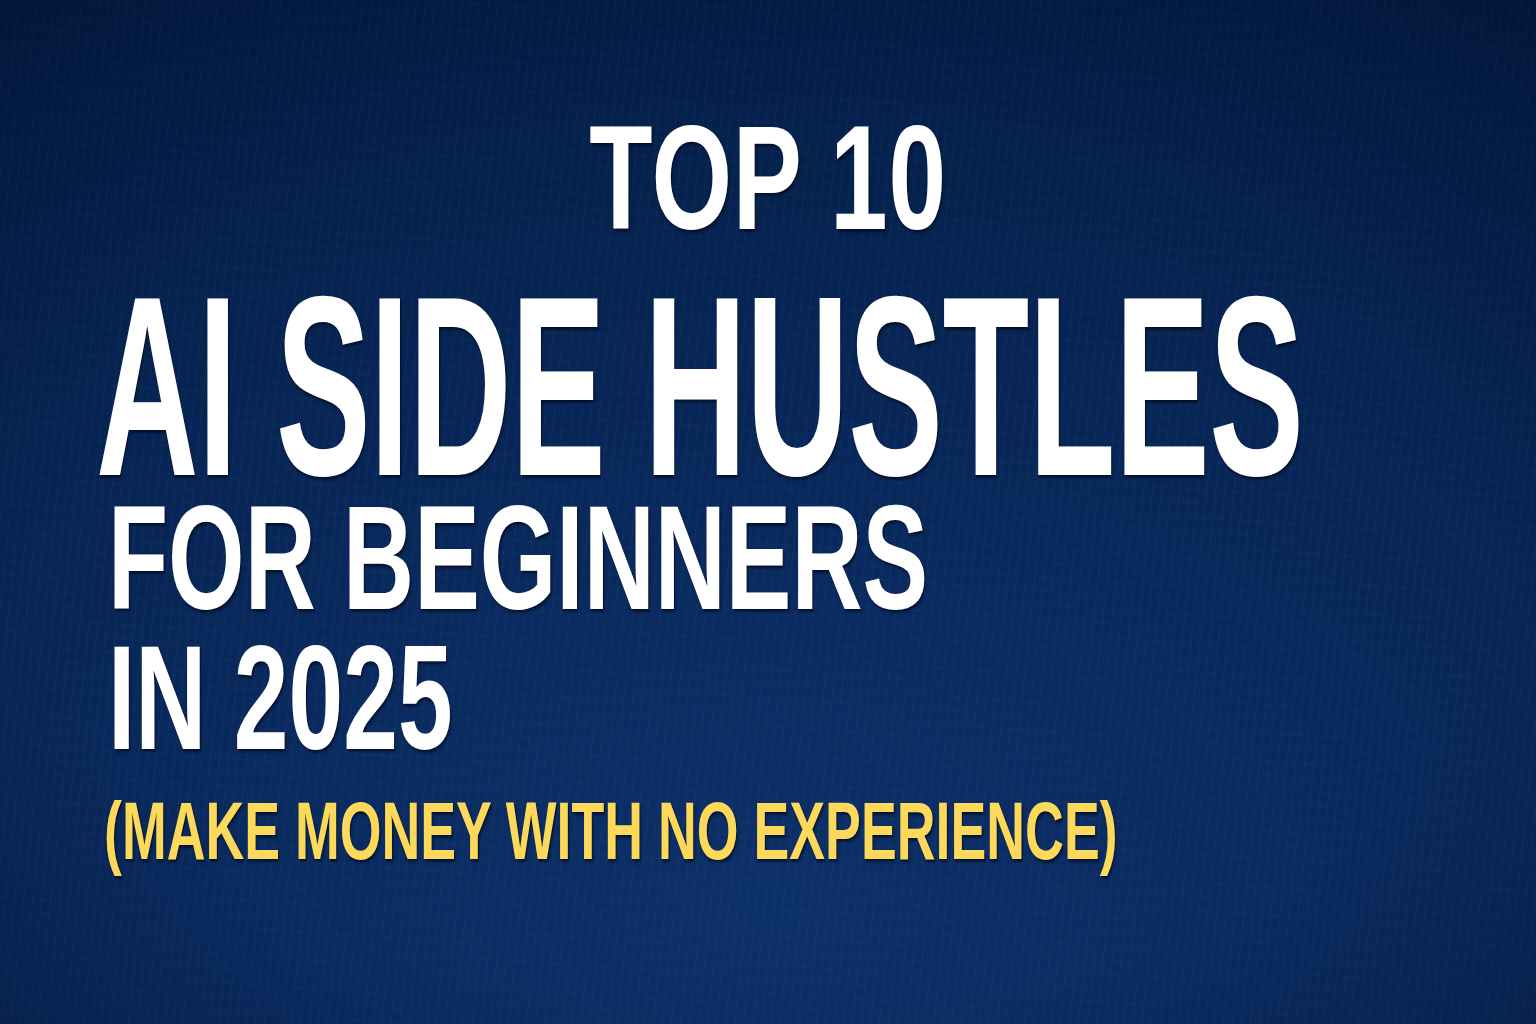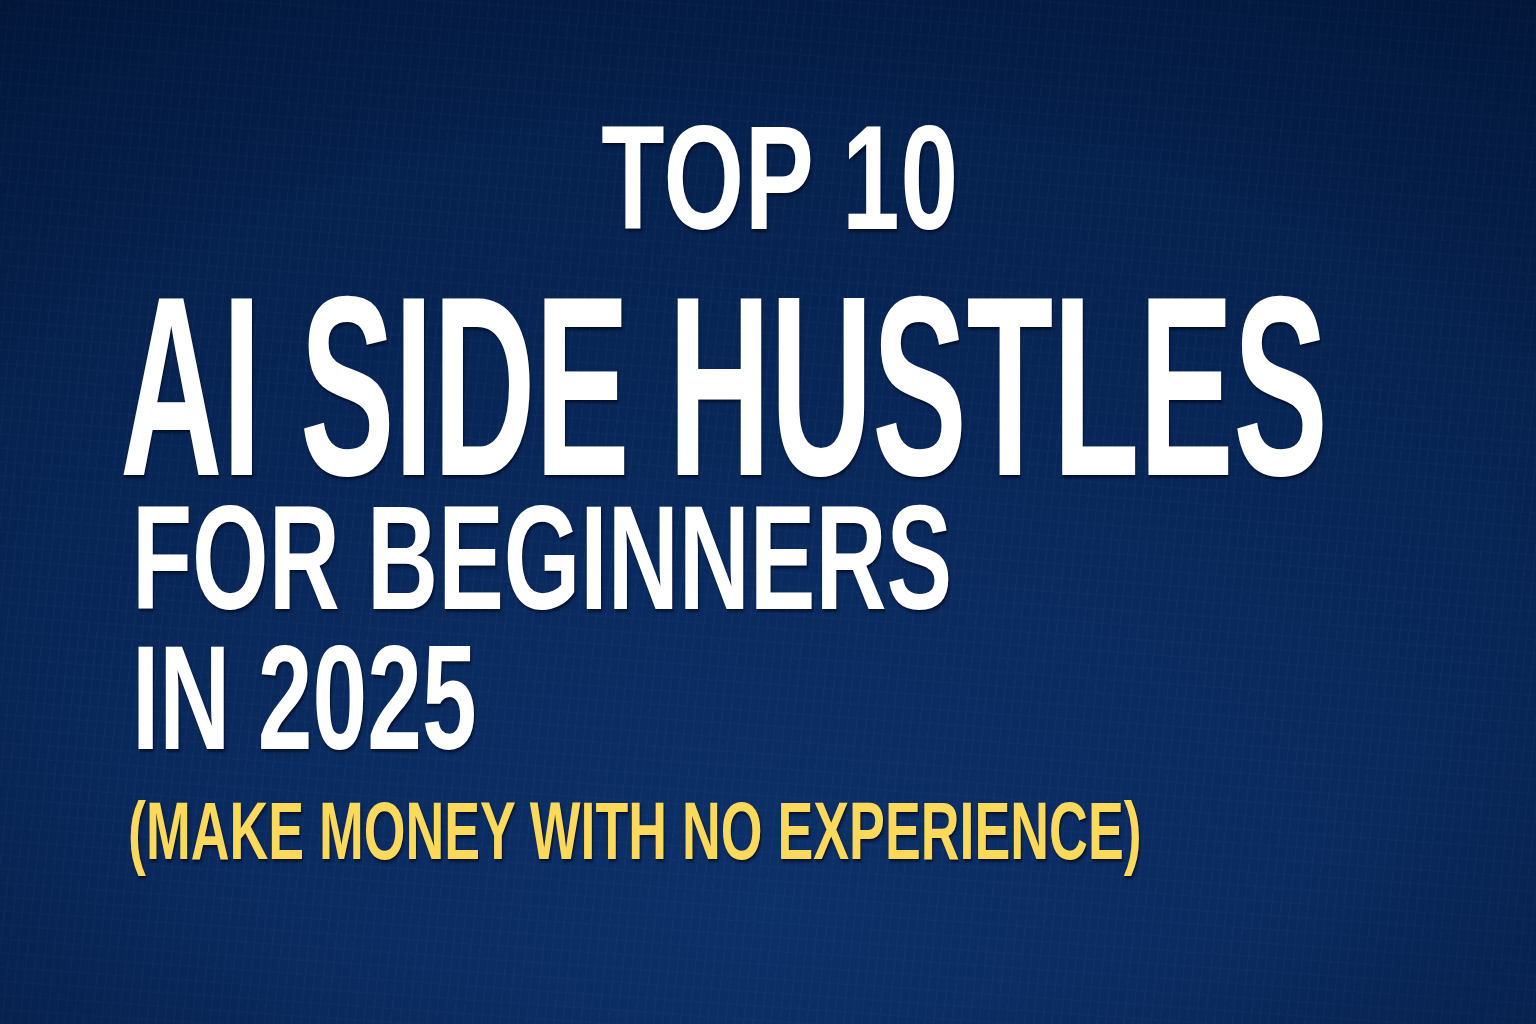--- a/index.html
+++ b/index.html
@@ -50,21 +50,20 @@
         rgba(255,255,255,0) 9px),
       repeating-linear-gradient(4deg,
         rgba(255,255,255,0.55) 0px,
         rgba(255,255,255,0) 3px,
         rgba(255,255,255,0) 14px);
   }
 
   .text-stack {
     position: absolute;
     inset: 0;
-    margin-left: 24px;
   }
 
   .line {
     position: absolute;
     white-space: nowrap;
     line-height: 1;
     font-weight: 700;
     color: #ffffff;
     text-shadow:
       2px 3px 3px rgba(0, 8, 28, 0.55),

